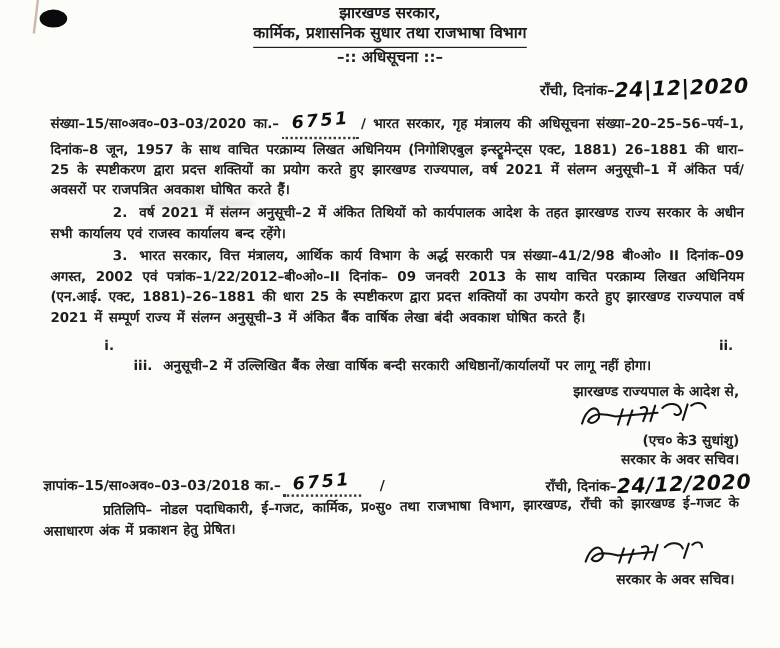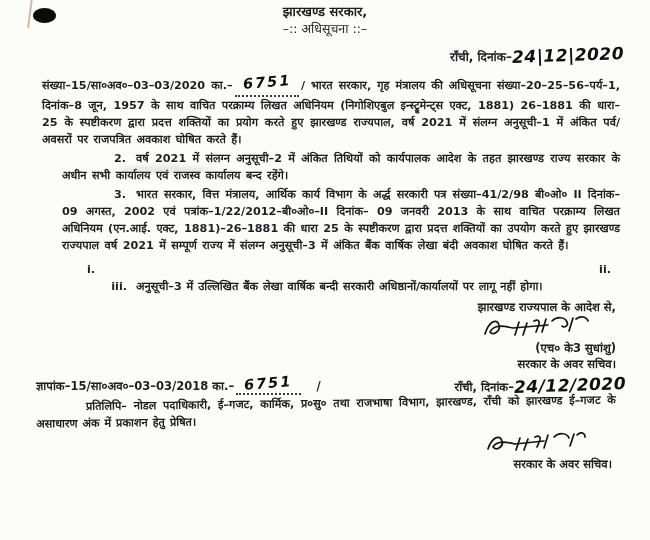--- a/index.html
+++ b/index.html
@@ -12,31 +12,31 @@
   .hole { position:absolute; left:33px; top:8px; width:23px; height:15px;
           background:#0b0b0b; border-radius:50%; }
   .scratch { position:absolute; left:29px; top:-2px; width:1.5px; height:30px;
              background:rgba(150,100,80,.45); transform:rotate(7deg); }
   .smudge { position:absolute; left:118px; top:166px; width:95px; height:7px;
             background:rgba(120,120,120,.18); border-radius:50%; filter:blur(2px); }
 
   .header { text-align:center; padding-top:4px; font-weight:bold;
             font-size:13px; line-height:1.3; }
   .header .dept { display:inline-block; border-bottom:1.6px solid #1e1e20; padding-bottom:1px; }
-  .doc-type { font-size:12.5px; font-weight:normal; }
+  .doc-type { font-size:12.5px; font-weight:bold; }
 
   .top-date { text-align:right; padding-right:26px; margin-top:8px;
               font-size:12px; font-weight:bold; height:26px; }
   .hand { display:inline-block; font-size:17px; font-weight:bold; font-style:italic;
           transform:rotate(-2deg); letter-spacing:.5px; color:#101012; }
 
   .body-text { margin:2px 30px 0 42px; font-size:11.2px; font-weight:600;
                line-height:1.52; text-align:justify; word-spacing:1.5px; }
   .para { margin:0 0 2px 0; }
-  .indent { text-indent:52px;margin-left:20px; }
+  .indent { text-indent:52px; }
   .pnum { margin-right:10px; }
 
   .ref-wrap { display:inline-block; border-bottom:2px dotted #3a3a3a; padding:0 8px; margin:0 2px; }
   .ref-num { display:inline-block; font-size:14.5px; font-weight:bold; font-style:italic;
              transform:translateY(-2px) rotate(-5deg); letter-spacing:2px; color:#101012; }
 
   .notes { display:grid; grid-template-columns:66px 32px 1fr; column-gap:0;
            margin:8px 30px 0 38px; font-size:11.2px; font-weight:600; line-height:1.45; }
   .notes .lbl { grid-column:1; white-space:nowrap; }
   .notes .num { text-align:right; padding-right:9px; }
@@ -65,40 +65,41 @@
 <body>
 
 <div class="page">
 
   <div class="scratch"></div>
   <div class="hole"></div>
   <div class="smudge"></div>
 
   <div class="header">
     <div>झारखण्ड सरकार,</div>
+    <div><span class="dept">कार्मिक, प्रशासनिक सुधार तथा राजभाषा विभाग</span></div>
     <div class="doc-type">–:: अधिसूचना ::–</div>
   </div>
 
   <div class="top-date">
     <span>राँची, दिनांक–</span><span class="hand">24|12|2020</span>
   </div>
 
   <div class="body-text">
     <p class="para"><span>संख्या–15/सा०अव०–03–03/2020 का.–</span><span class="ref-wrap"><span class="ref-num">6751</span></span><span>/ भारत सरकार, गृह मंत्रालय की अधिसूचना संख्या–20–25–56–पर्य–1, दिनांक–8 जून, 1957 के साथ वाचित परक्राम्य लिखत अधिनियम (निगोशिएबुल इन्स्ट्रूमेन्ट्स एक्ट, 1881) 26–1881 की धारा–25 के स्पष्टीकरण द्वारा प्रदत्त शक्तियों का प्रयोग करते हुए झारखण्ड राज्यपाल, वर्ष 2021 में संलग्न अनुसूची–1 में अंकित पर्व/अवसरों पर राजपत्रित अवकाश घोषित करते हैं।</span></p>
     <p class="para indent"><span class="pnum">2.</span><span>वर्ष 2021 में संलग्न अनुसूची–2 में अंकित तिथियों को कार्यपालक आदेश के तहत झारखण्ड राज्य सरकार के अधीन सभी कार्यालय एवं राजस्व कार्यालय बन्द रहेंगे।</span></p>
     <p class="para indent"><span class="pnum">3.</span><span>भारत सरकार, वित्त मंत्रालय, आर्थिक कार्य विभाग के अर्द्ध सरकारी पत्र संख्या–41/2/98 बी०ओ० II दिनांक–09 अगस्त, 2002 एवं पत्रांक–1/22/2012–बी०ओ०–II दिनांक– 09 जनवरी 2013 के साथ वाचित परक्राम्य लिखत अधिनियम (एन.आई. एक्ट, 1881)–26–1881 की धारा 25 के स्पष्टीकरण द्वारा प्रदत्त शक्तियों का उपयोग करते हुए झारखण्ड राज्यपाल वर्ष 2021 में सम्पूर्ण राज्य में संलग्न अनुसूची–3 में अंकित बैंक वार्षिक लेखा बंदी अवकाश घोषित करते हैं।</span></p>
   </div>
 
   <div class="notes">
     <div class="num">i.</div>
     <div></div>
     <div class="num">ii.</div>
     <div></div>
     <div class="num">iii.</div>
-    <div class="txt">अनुसूची–3 में उल्लिखित बैंक लेखा वार्षिक बन्दी सरकारी अधिष्ठानों/कार्यालयों पर लागू नहीं होगा।</div>
+    <div class="txt">अनुसूची–2 में उल्लिखित बैंक लेखा वार्षिक बन्दी सरकारी अधिष्ठानों/कार्यालयों पर लागू नहीं होगा।</div>
   </div>
 
   <div class="sign-block">
     <div>झारखण्ड राज्यपाल के आदेश से,</div>
     <svg class="sig-svg" width="112" height="26" viewBox="0 0 112 26">
       <path d="M7 19 C11 6 19 3 21 10 C23 16 15 21 12 17 C16 9 26 11 35 13 L70 10"></path>
       <path d="M41 7 L37 20 M49 8 L45 20 M56 6 C60 4 62 6 61 9 L58 17 M68 4 L64 17"></path>
       <path d="M74 6 C79 1 87 2 89 7 C91 11 86 13 84 11 M95 3 L91 16 M98 4 C103 0 109 2 110 6"></path>
     </svg>
     <div>(एच० के3 सुधांशु)</div>

